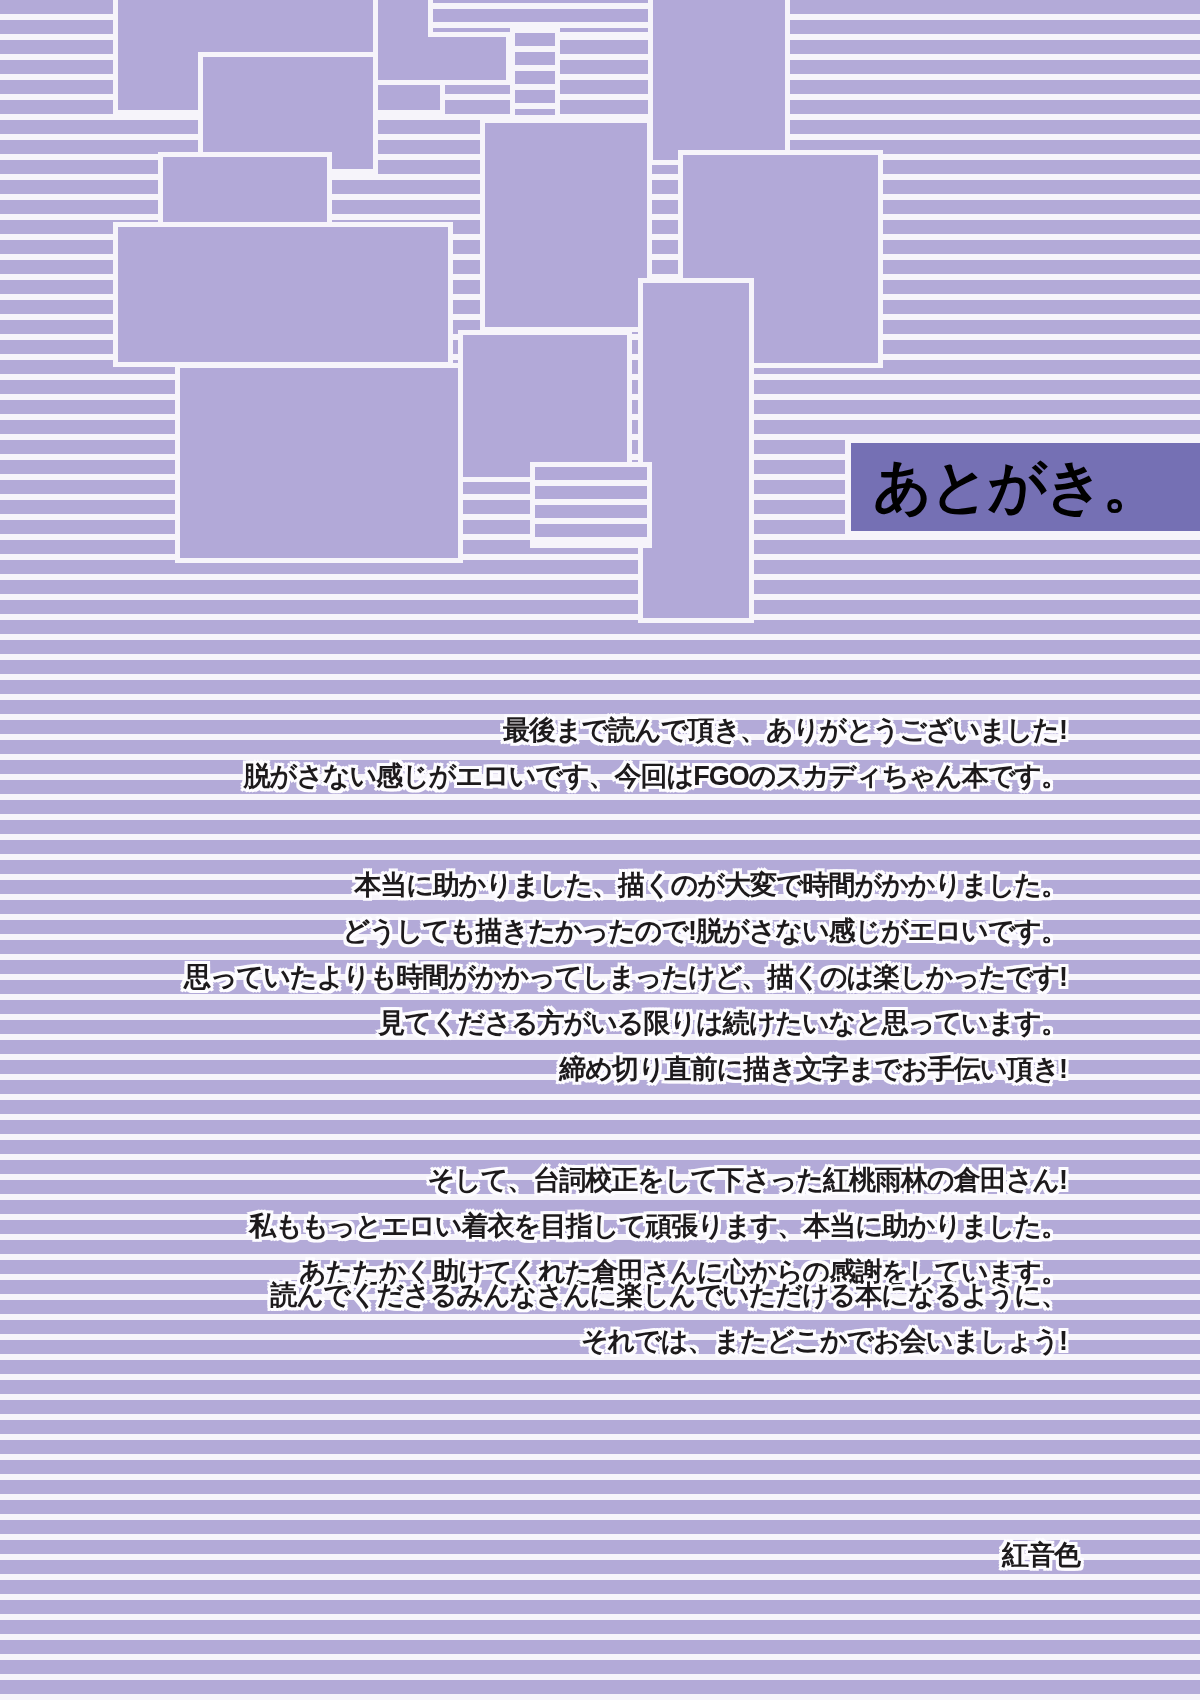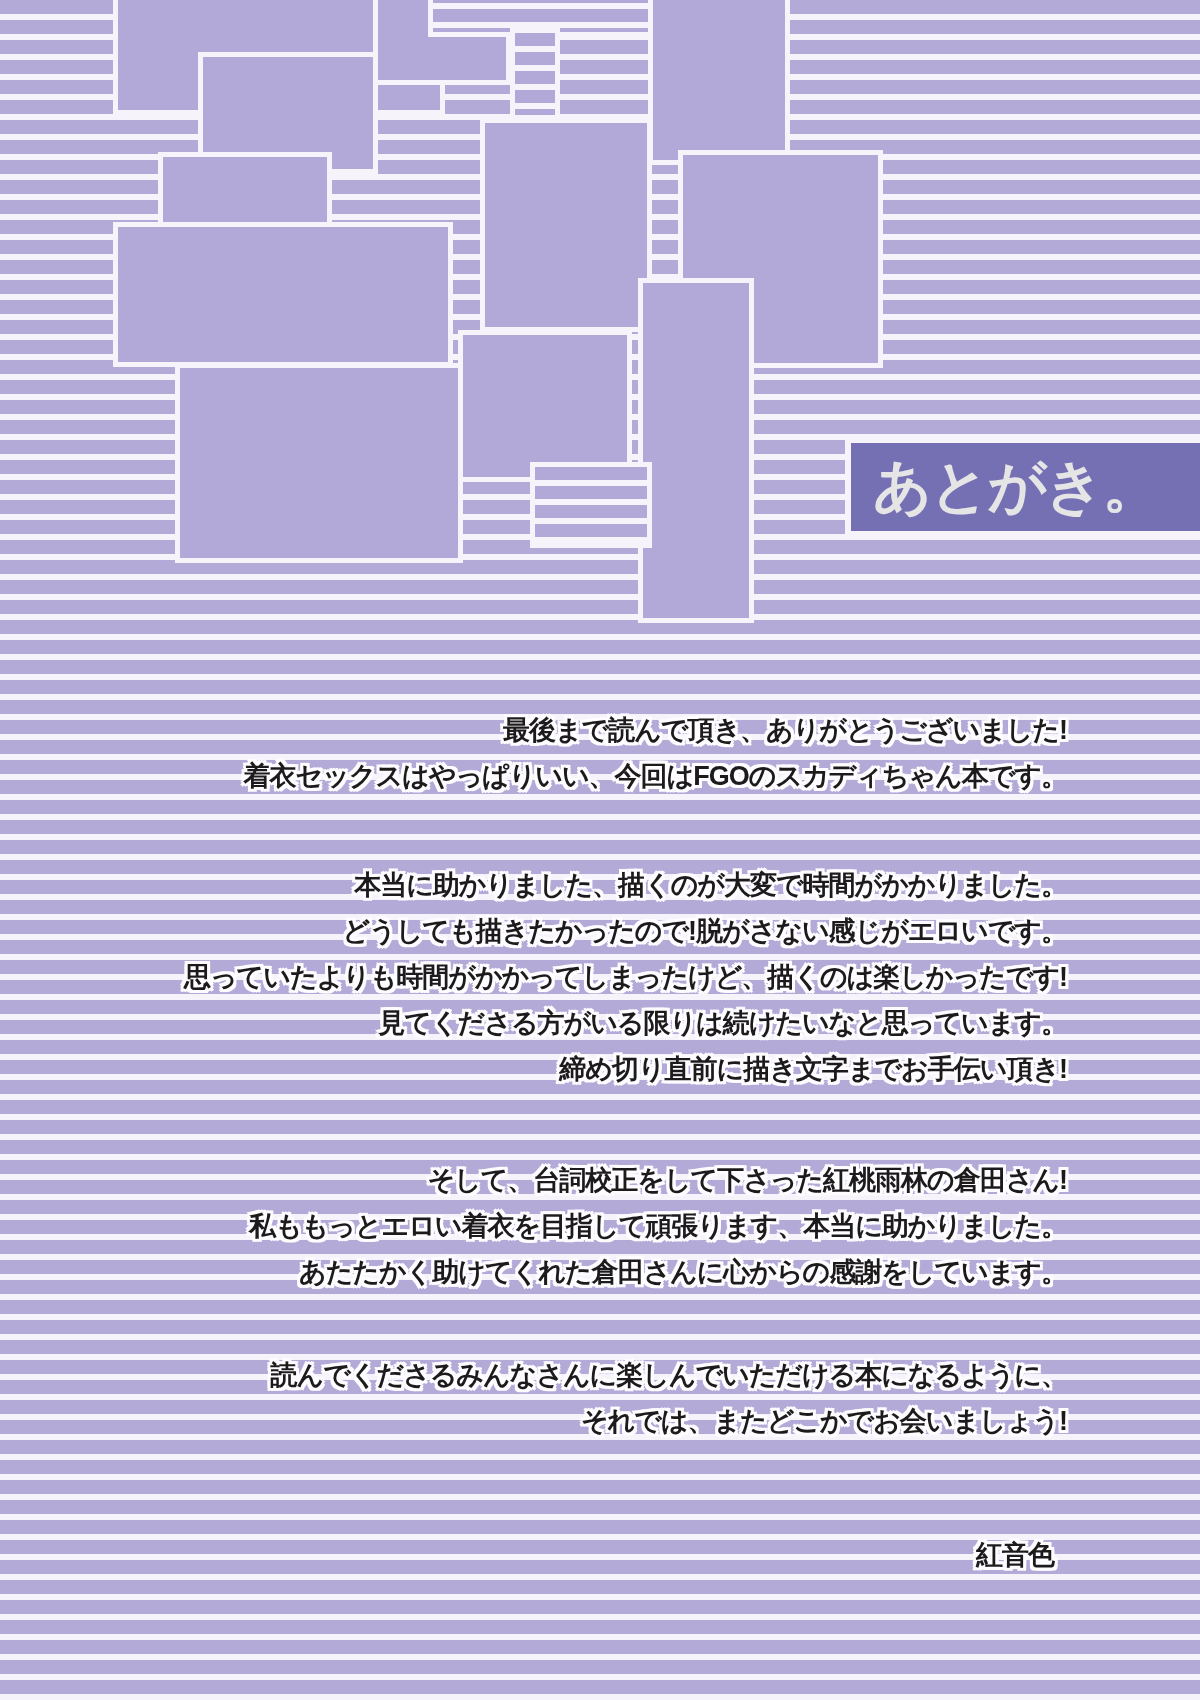--- a/index.html
+++ b/index.html
@@ -46,21 +46,21 @@
     border-right:none;
     box-sizing:border-box;
     display:flex;align-items:center;
     padding-left:22px;
   }
   .banner-title{
     font-family:"Liberation Serif","DejaVu Serif",serif;
     font-weight:600;
     font-size:58px;
     letter-spacing:-2px;
-    color:#e5e5e5;
+    color:#000000;
     line-height:1;
     white-space:nowrap;
   }
   
   .afterword{
     position:absolute;left:0;top:0;width:1200px;height:1700px;
   }
   .para{
     position:absolute;
     left:0;right:133px;
@@ -76,25 +76,25 @@
     text-shadow:
       -3px -3px 0 #fdfcff, 0 -3px 0 #fdfcff, 3px -3px 0 #fdfcff,
       -3px  0   0 #fdfcff, 3px  0   0 #fdfcff,
       -3px  3px 0 #fdfcff, 0  3px 0 #fdfcff, 3px  3px 0 #fdfcff,
       -2px -2px 0 #fdfcff, 2px -2px 0 #fdfcff,
       -2px  2px 0 #fdfcff, 2px  2px 0 #fdfcff;
   }
   .para-1{top:707px;}
   .para-2{top:862px;}
   .para-3{top:1157px;margin-left:34px;}
-  .para-4{top:1352px;margin-left:43px;}
+  .para-4{top:1272px;margin-left:43px;}
   .signature{
     position:absolute;
     top:1532px;
-    left:0;right:146px;
+    left:0;right:120px;
     text-align:right;
   }
 </style>
 </head>
 <body>
 
 <div class="page">
 
   <div class="collage">
     <div class="rect" style="left:113px;top:-25px;width:332px;height:140px;"></div>
@@ -114,21 +114,21 @@
   </div>
 
   <div class="banner">
     <span class="banner-title">あとがき。</span>
   </div>
 
   <div class="afterword">
 
     <div class="para para-1">
       <div class="line">最後まで読んで頂き、ありがとうございました!</div>
-      <div class="line">着衣セックスはやっぱりいい、今回はFGOのスカディちゃん本です。</div>
+      <div class="line">脱がさない感じがエロいです、今回はFGOのスカディちゃん本です。</div>
     </div>
 
     <div class="para para-2">
       <div class="line">本当に助かりました、描くのが大変で時間がかかりました。</div>
       <div class="line">どうしても描きたかったので!脱がさない感じがエロいです。</div>
       <div class="line">思っていたよりも時間がかかってしまったけど、描くのは楽しかったです!</div>
       <div class="line">見てくださる方がいる限りは続けたいなと思っています。</div>
       <div class="line">締め切り直前に描き文字までお手伝い頂き!</div>
     </div>
 

